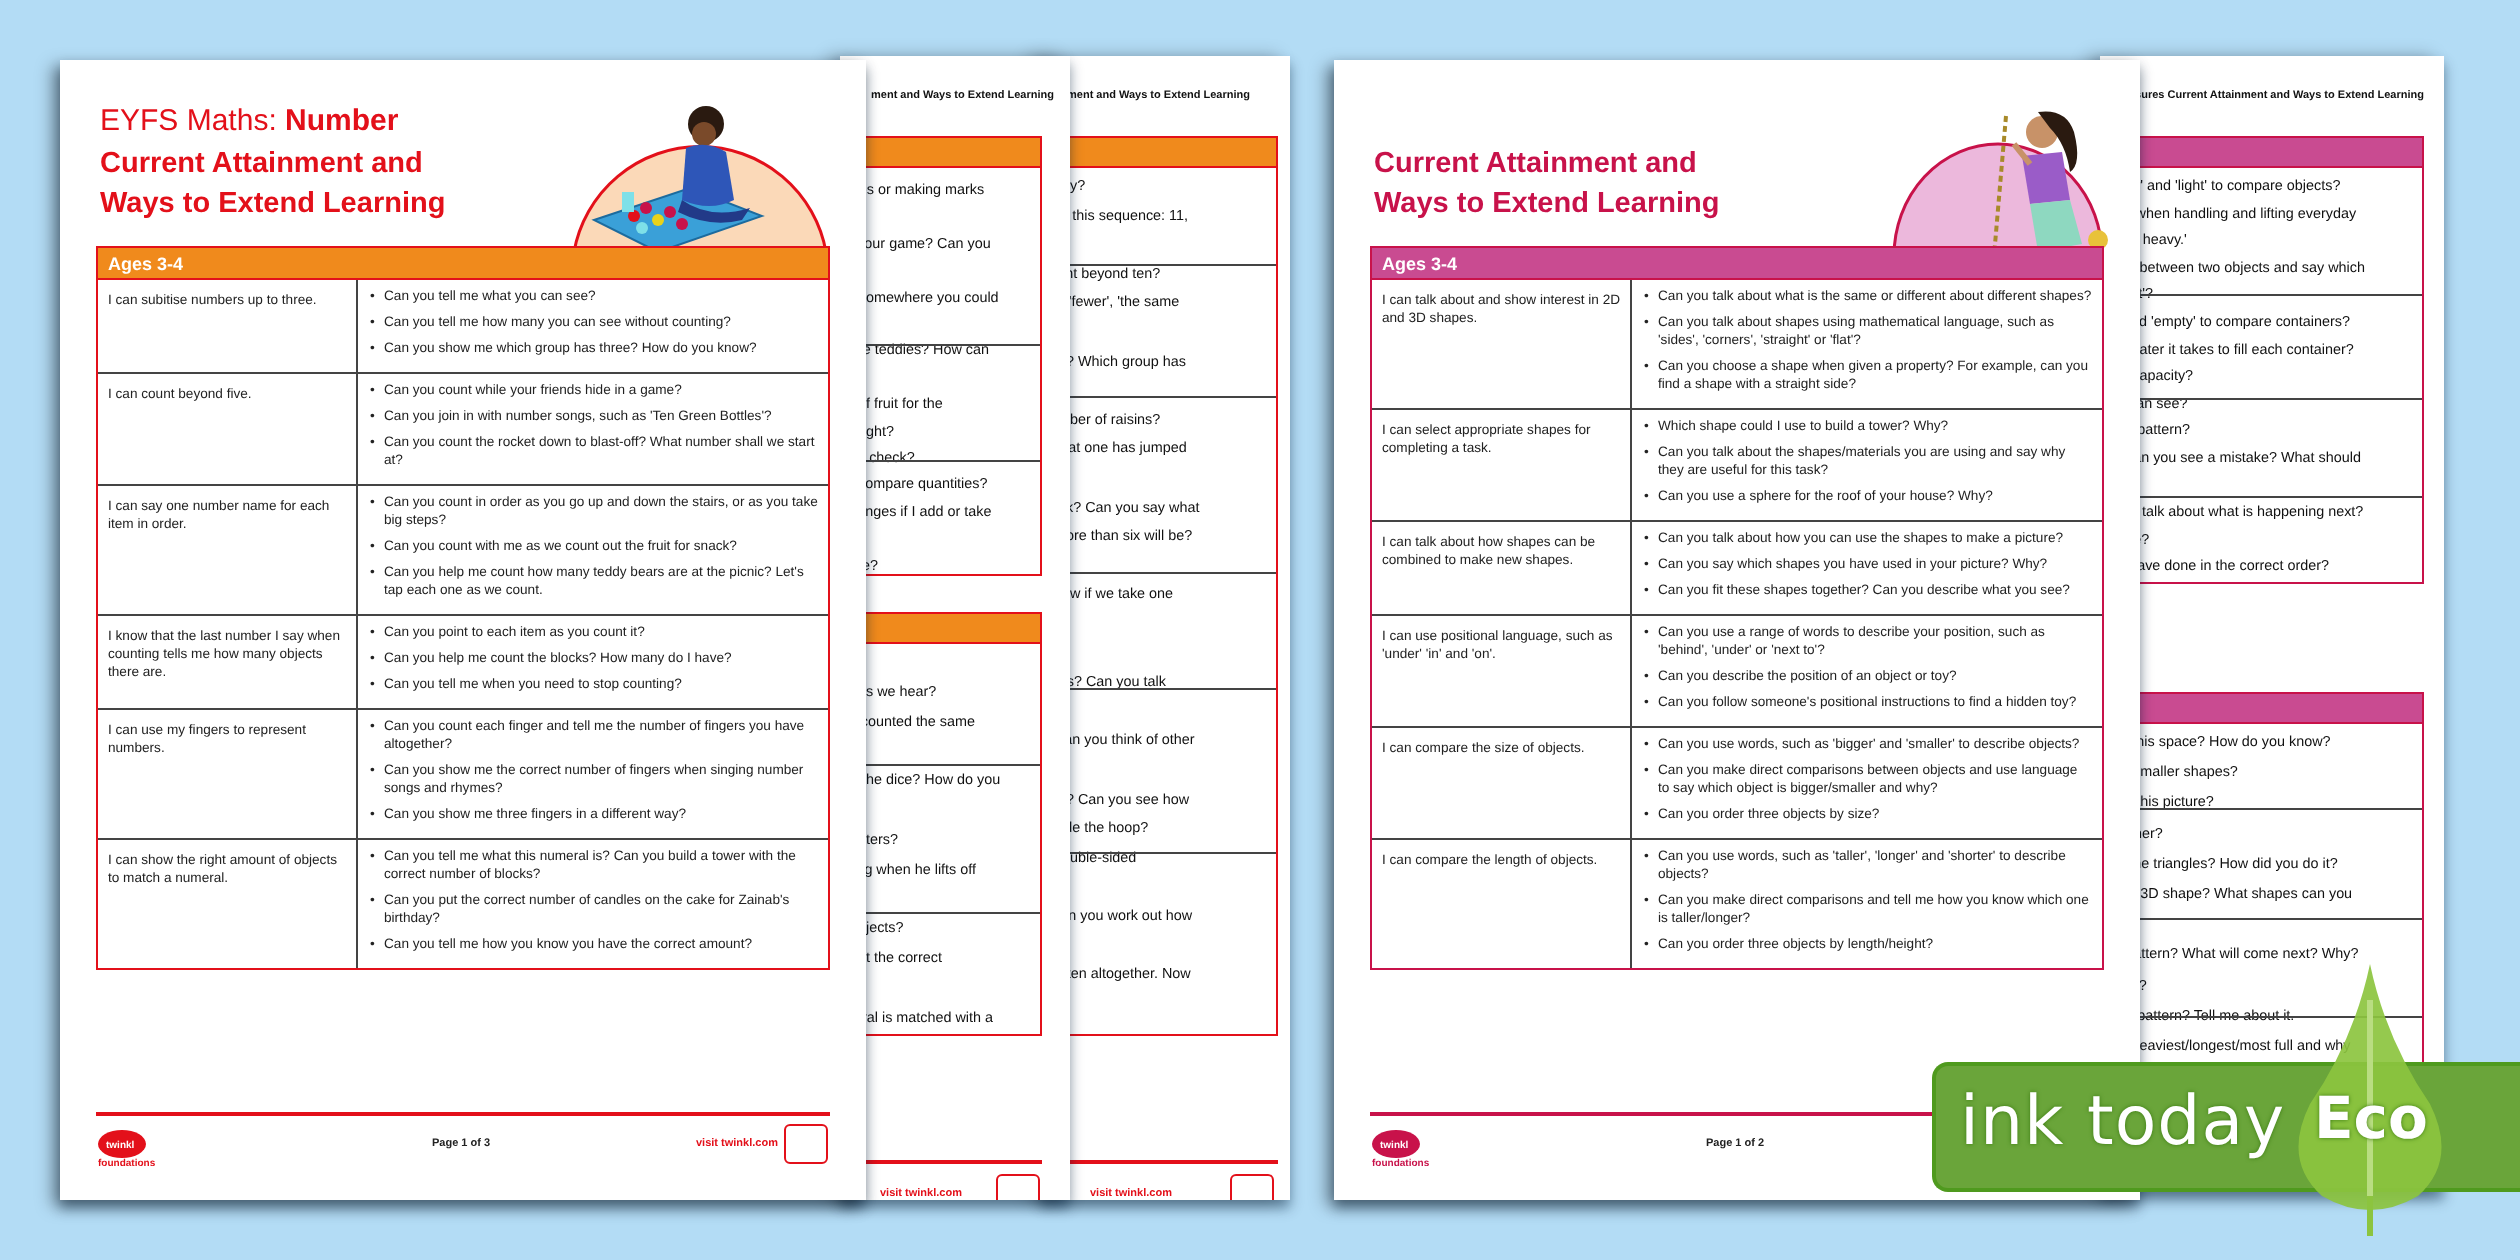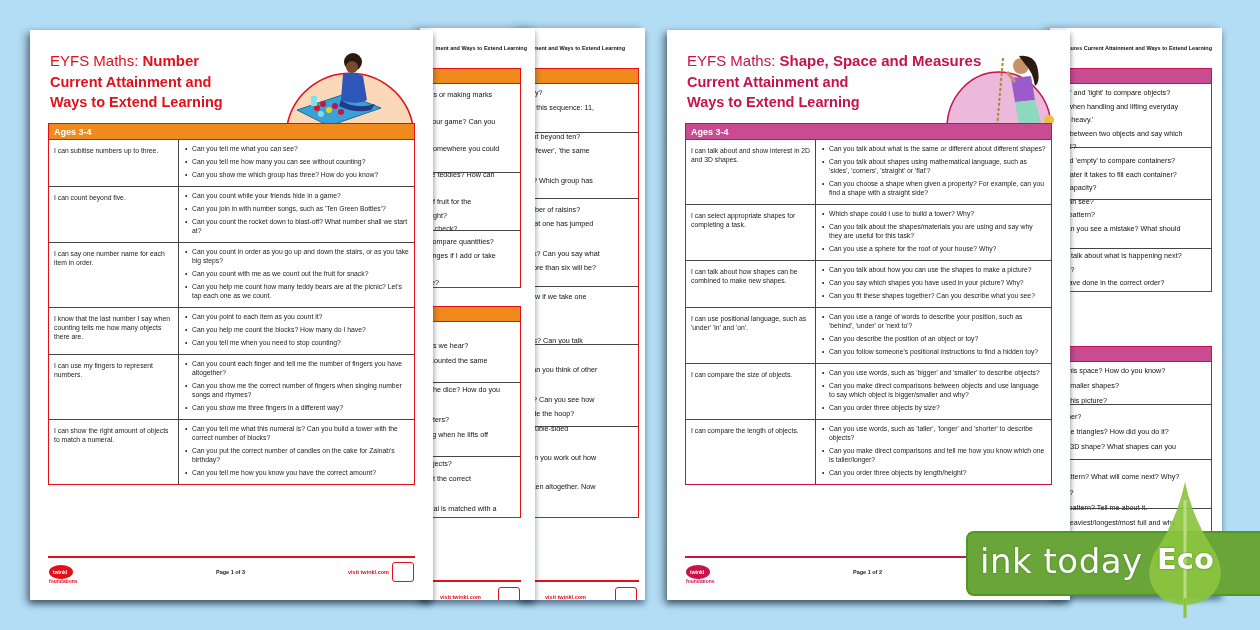--- a/index.html
+++ b/index.html
@@ -269,23 +269,20 @@
         <div class="back-line" style="top: 186.4px;">e an object's weight or height?</div>
         <div class="back-line" style="top: 201.6px;">nguage to describe your fo</div>
         <div class="back-sep" style="top: 42px;"></div>
         <div class="back-sep" style="top: 97px;"></div>
         <div class="back-sep" style="top: 146px;"></div>
       </div>
   </div>
 </div>
 
 <div class="page" style="left:667px; top:30px; width:403px; height:570px;">
-  <div class="title-line1" style="color:#c8124a;">
-    <span class="light">EYFS Maths: </span><span class="bold">Shape, Space and Measures</span>
-  </div>
   <div class="title-line2" style="top:42px; color:#c8124a;">Current Attainment and</div>
   <div class="title-line2" style="top:62px; color:#c8124a;">Ways to Extend Learning</div>
 
   <svg class="illus" style="left:278px; top:22px;" width="125" height="76" viewBox="0 0 125 76">
     <path d="M2 76 A52 56 0 0 1 106 76 Z" fill="#ecb8dc" stroke="#c8124a" stroke-width="1.5"></path>
     <line x1="58" y1="6" x2="52" y2="76" stroke="#a88a2a" stroke-width="2" stroke-dasharray="3,2"></line>
     <circle cx="76" cy="14" r="8" fill="#c89268"></circle>
     <path d="M74 4 Q88 2 92 14 Q96 30 90 34 Q88 20 80 12 Z" fill="#2a1a10"></path>
     <path d="M66 26 L86 24 L90 48 L70 50 Z" fill="#9a5cc8"></path>
     <path d="M70 50 L90 48 L96 70 L74 74 Z" fill="#8ed8c0"></path>

